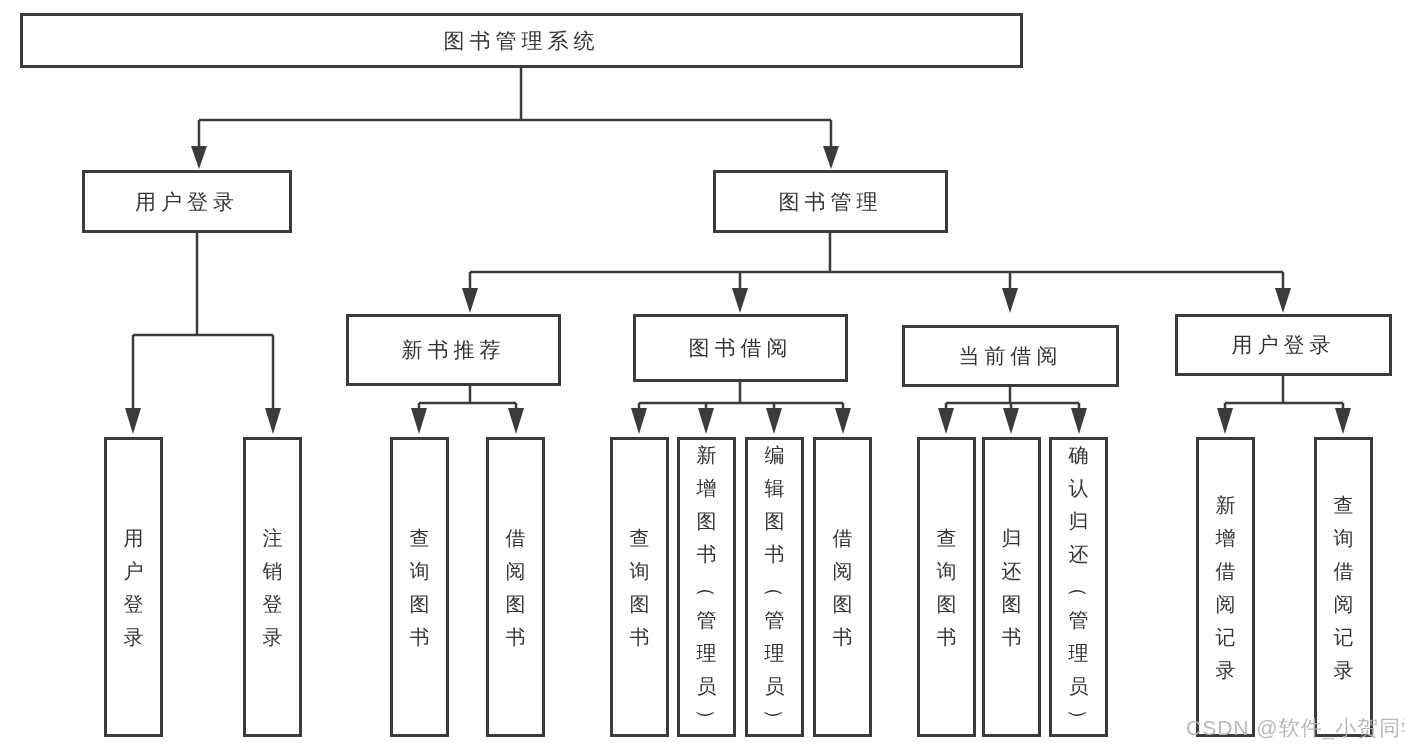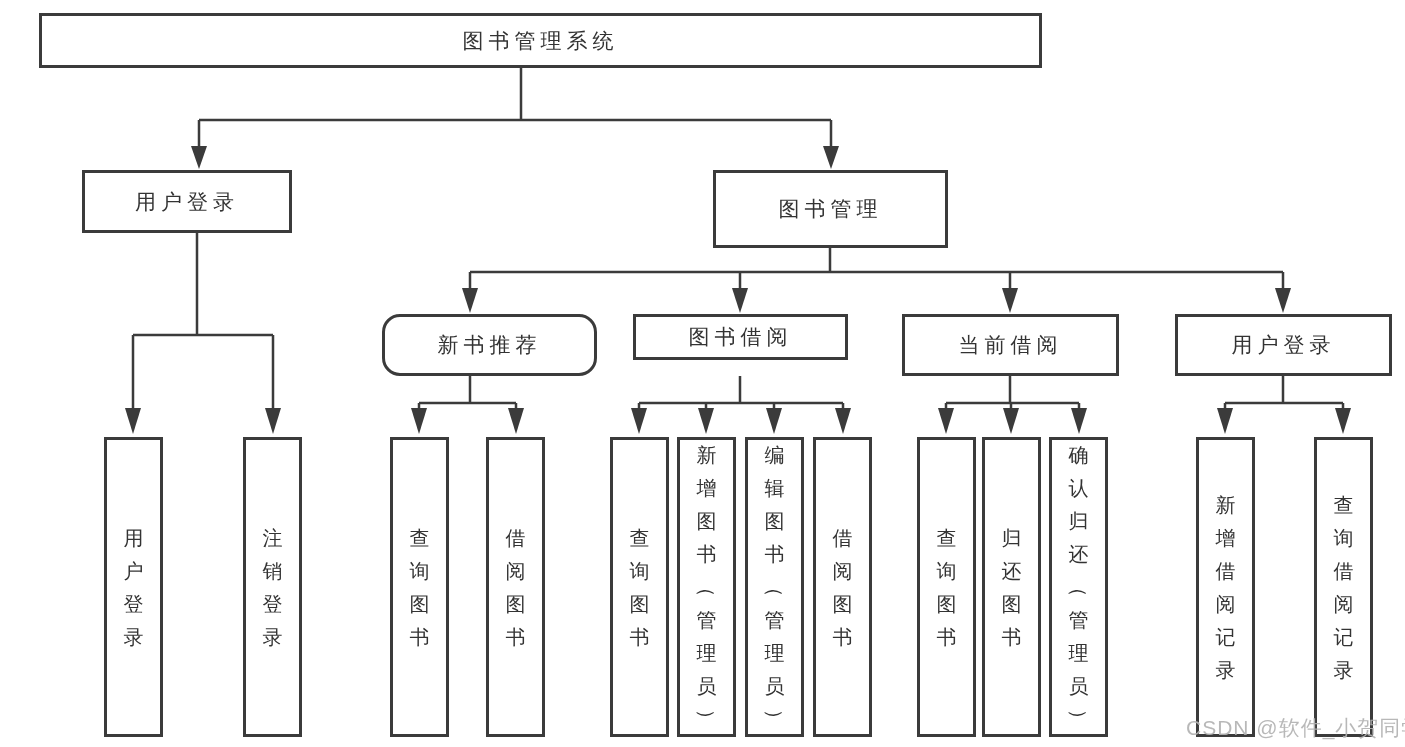--- a/index.html
+++ b/index.html
@@ -105,28 +105,28 @@
       <polygon points="766,408 782,408 774,434"></polygon>
       <polygon points="835,408 851,408 843,434"></polygon>
       <polygon points="938,408 954,408 946,434"></polygon>
       <polygon points="1003,408 1019,408 1011,434"></polygon>
       <polygon points="1071,408 1087,408 1079,434"></polygon>
       <polygon points="1217,408 1233,408 1225,434"></polygon>
       <polygon points="1335,408 1351,408 1343,434"></polygon>
     </g>
   </svg>
 
-  <div class="node" style="left:20px; top:13px; width:1003px; height:55px;margin-left:19px;">图书管理系统</div>
+  <div class="node" style="left:20px; top:13px; width:1003px; height:55px;">图书管理系统</div>
 
   <div class="node" style="left:82px; top:170px; width:210px; height:63px;">用户登录</div>
-  <div class="node" style="left:713px; top:170px; width:235px; height:78px;">图书管理</div>
-
-  <div class="node" style="left:382px; top:314px; width:215px; height:62px;border-radius:18px;">新书推荐</div>
-  <div class="node" style="left:633px; top:314px; width:215px; height:46px;">图书借阅</div>
-  <div class="node" style="left:902px; top:314px; width:217px; height:62px;">当前借阅</div>
+  <div class="node" style="left:713px; top:170px; width:235px; height:63px;">图书管理</div>
+
+  <div class="node" style="left:346px; top:314px; width:215px; height:72px;">新书推荐</div>
+  <div class="node" style="left:633px; top:314px; width:215px; height:68px;">图书借阅</div>
+  <div class="node" style="left:902px; top:325px; width:217px; height:62px;">当前借阅</div>
   <div class="node" style="left:1175px; top:314px; width:217px; height:62px;">用户登录</div>
 
   <div class="leaf" style="left:104px;">
     <div class="vtext">
         <span class="ch">用</span>
         <span class="ch">户</span>
         <span class="ch">登</span>
         <span class="ch">录</span>
       </div>
   </div>

